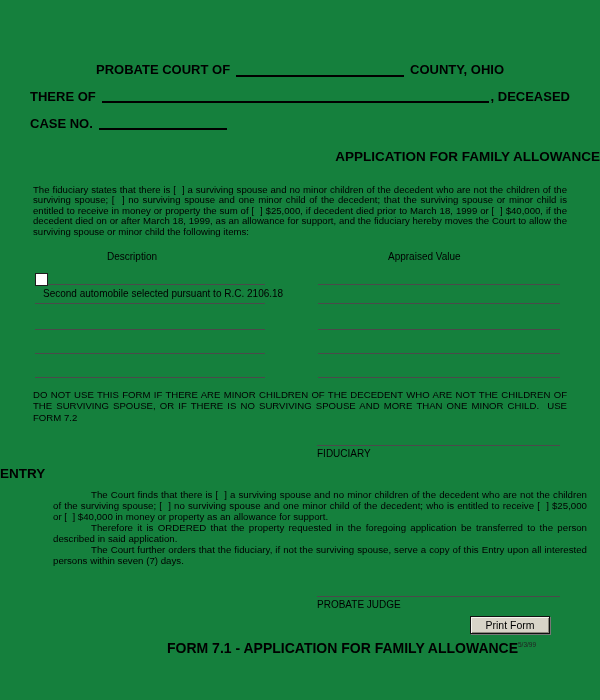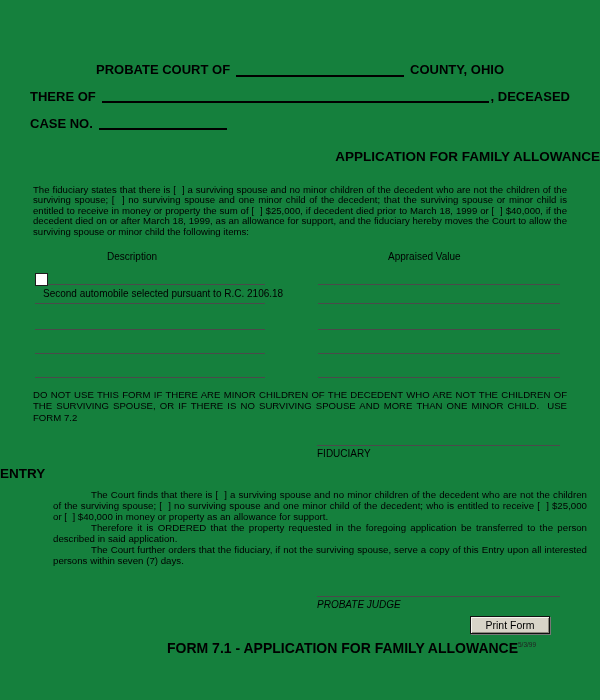--- a/index.html
+++ b/index.html
@@ -40,21 +40,21 @@
   .sig-line{position:absolute;left:317px;width:243px;height:0;border-top:1px solid #4a4a4a;}
   .fiduciary-line{top:445px;}
   .sig-label{position:absolute;left:317px;font-size:10px;}
   .fiduciary-label{top:448px;}
   .entry-heading{position:absolute;top:466px;left:0;width:100%;
     font-weight:bold;font-size:13.5px;}
   .entry-paragraphs{position:absolute;top:489px;left:33px;width:534px;
     font-size:9.7px;line-height:11px;text-align:justify;margin-left:20px;}
   .entry-paragraphs p{margin:0;text-indent:38px;}
   .judge-line{top:596px;}
-  .judge-label{top:599px;font-style:italic;}
+  .judge-label{top:599px;}
   
   .print-button{position:absolute;left:470px;top:616px;width:80px;height:18px;
     background:#d8d4c8;border:1px solid #111;
     box-shadow:inset 1px 1px 0 #f6f4ee,inset -1px -1px 0 #8d897e,1px 1px 0 #777;
     font-size:10.5px;font-family:"Liberation Sans",sans-serif;color:#000;
     display:flex;align-items:center;justify-content:center;padding:0;cursor:pointer;}
   
   .footer-form-id{position:absolute;left:167px;top:640px;font-weight:bold;font-size:14px;}
   .footer-date{position:absolute;left:518px;top:641px;font-size:6.5px;color:#222;}
 </style>

